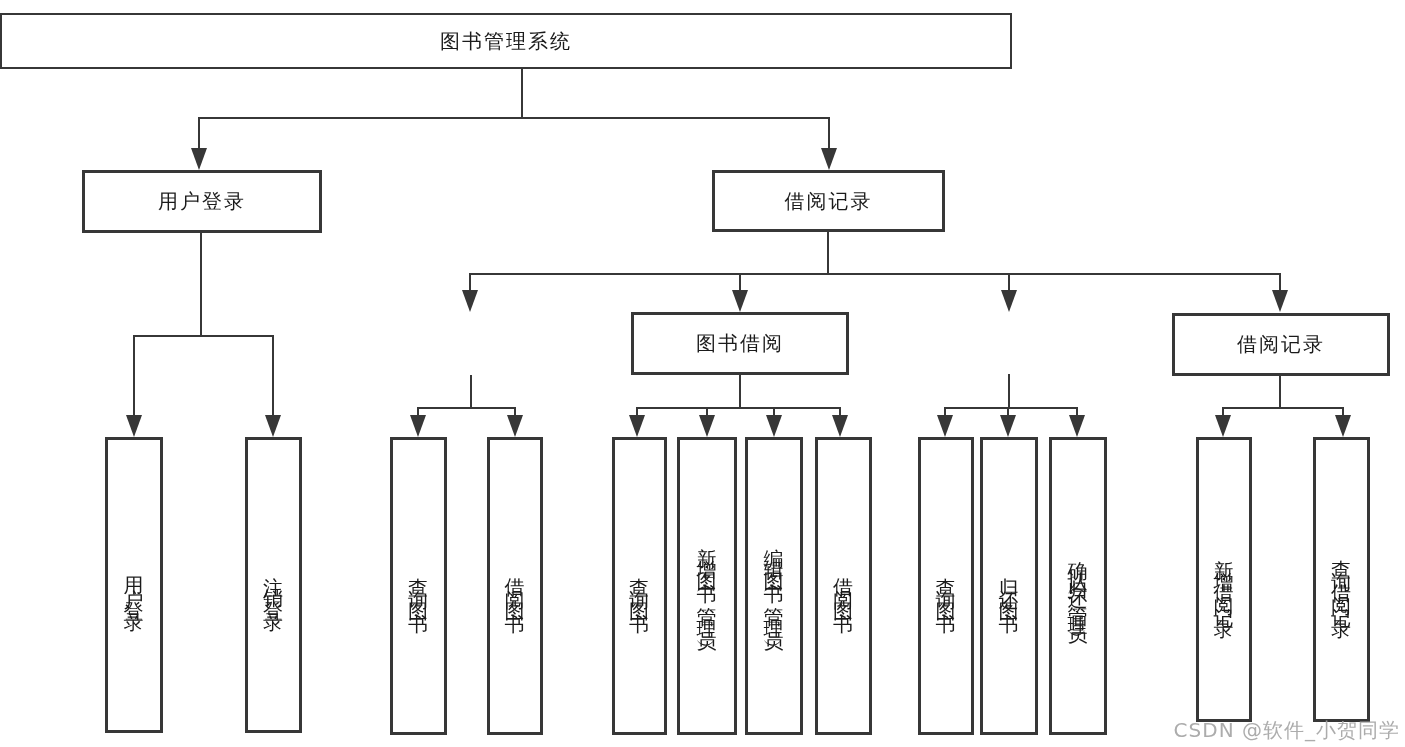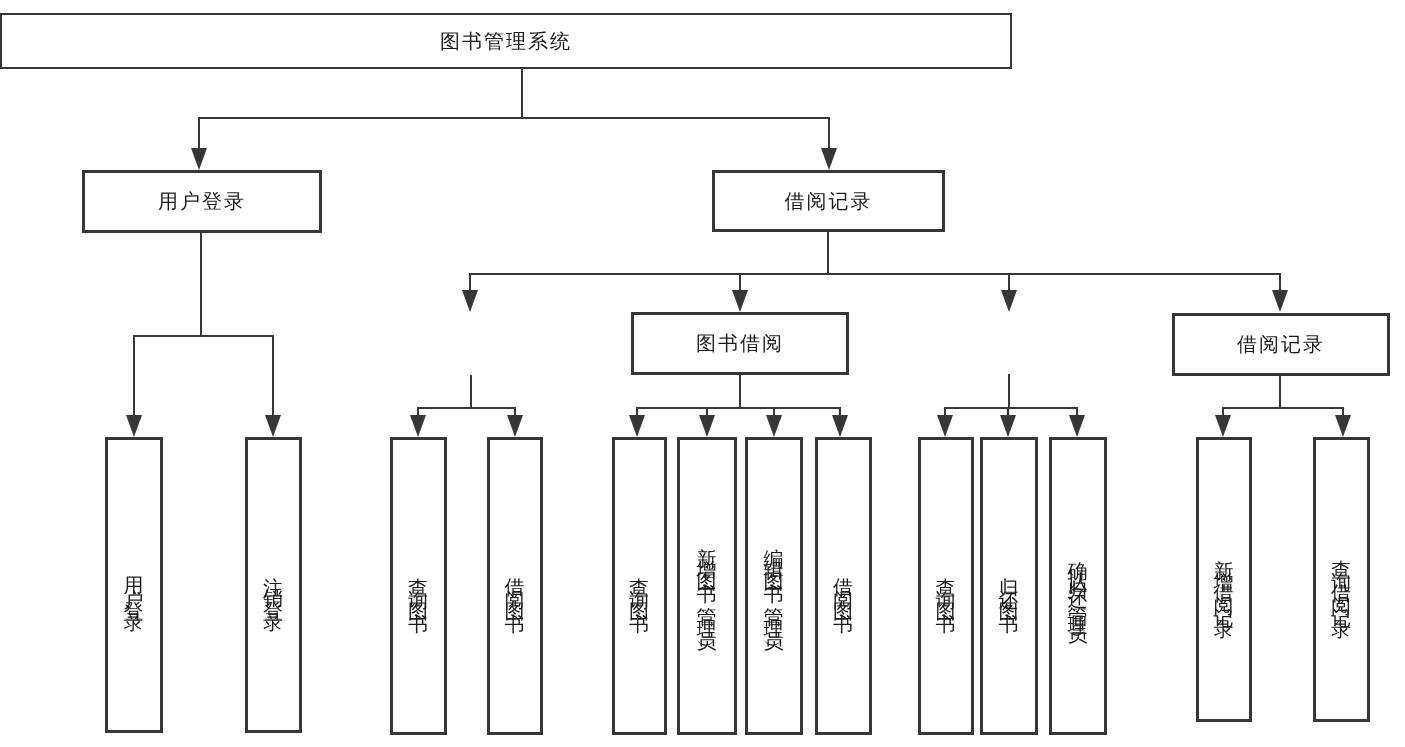--- a/index.html
+++ b/index.html
@@ -150,14 +150,15 @@
     <span class="txt" style="letter-spacing:9px">确认归还（管理员）</span>
   </div>
 
   <div class="node v" style="left:1196px;top:437px;width:56px;height:285px">
     <span class="txt">新增借阅记录</span>
   </div>
   <div class="node v" style="left:1313px;top:437px;width:57px;height:285px">
     <span class="txt">查询借阅记录</span>
   </div>
 
+  <div class="watermark">CSDN @软件_小贺同学</div>
 
 </div>
 
 </body></html>

